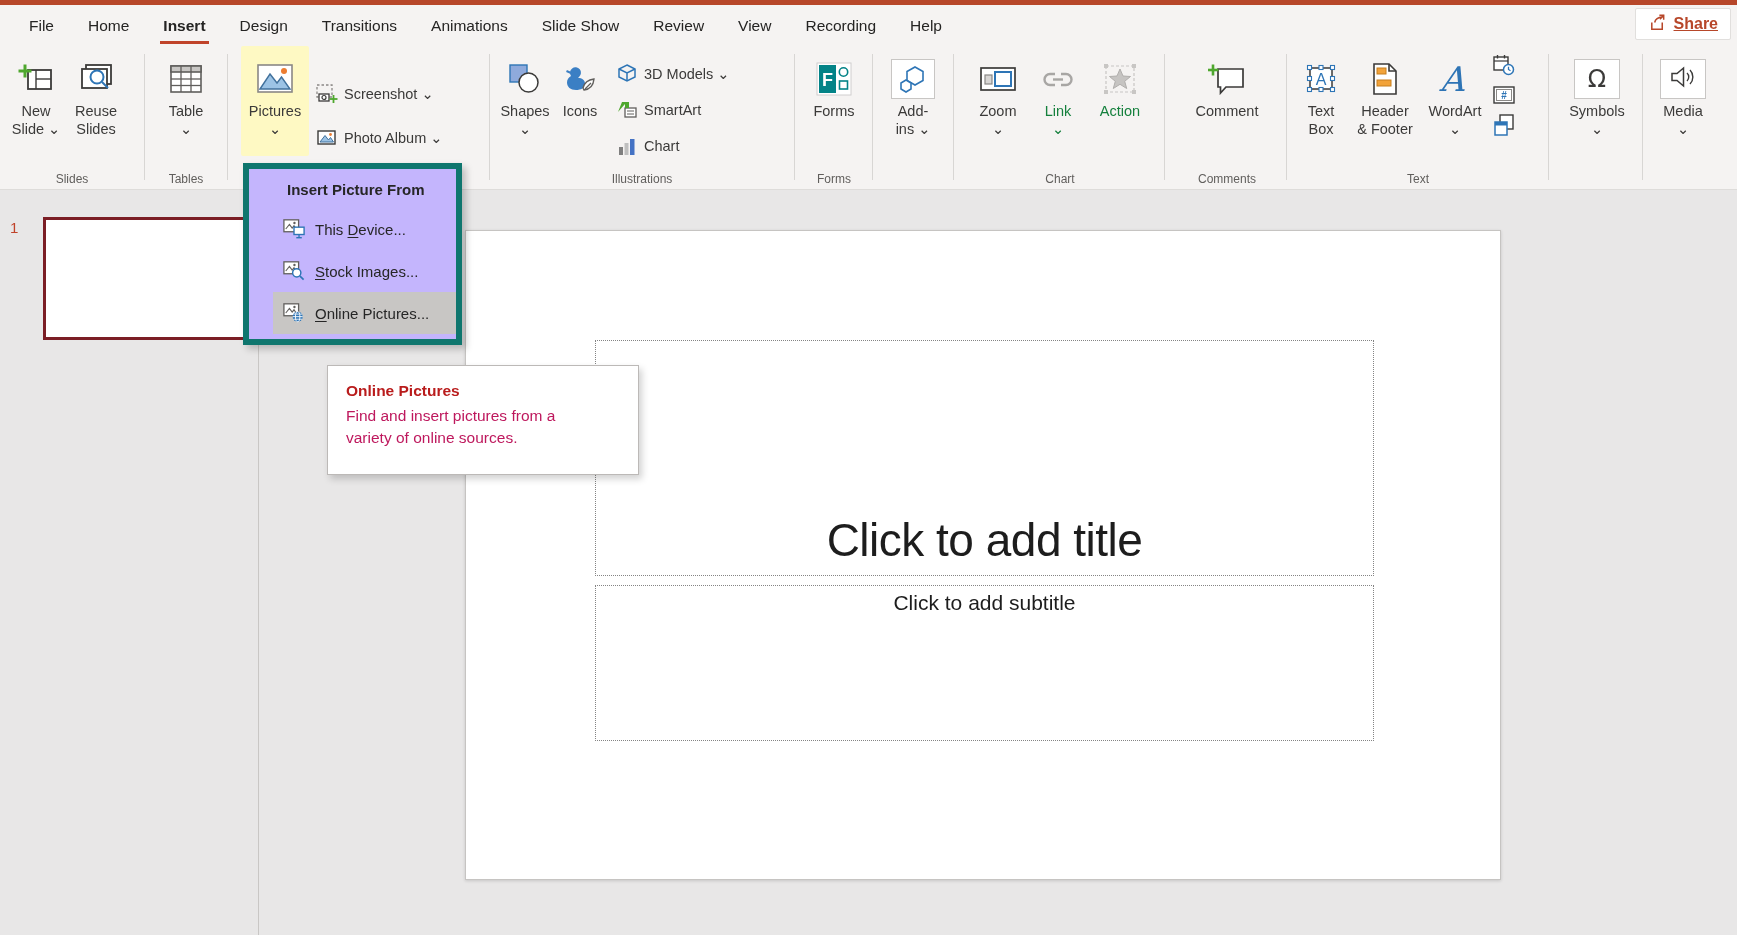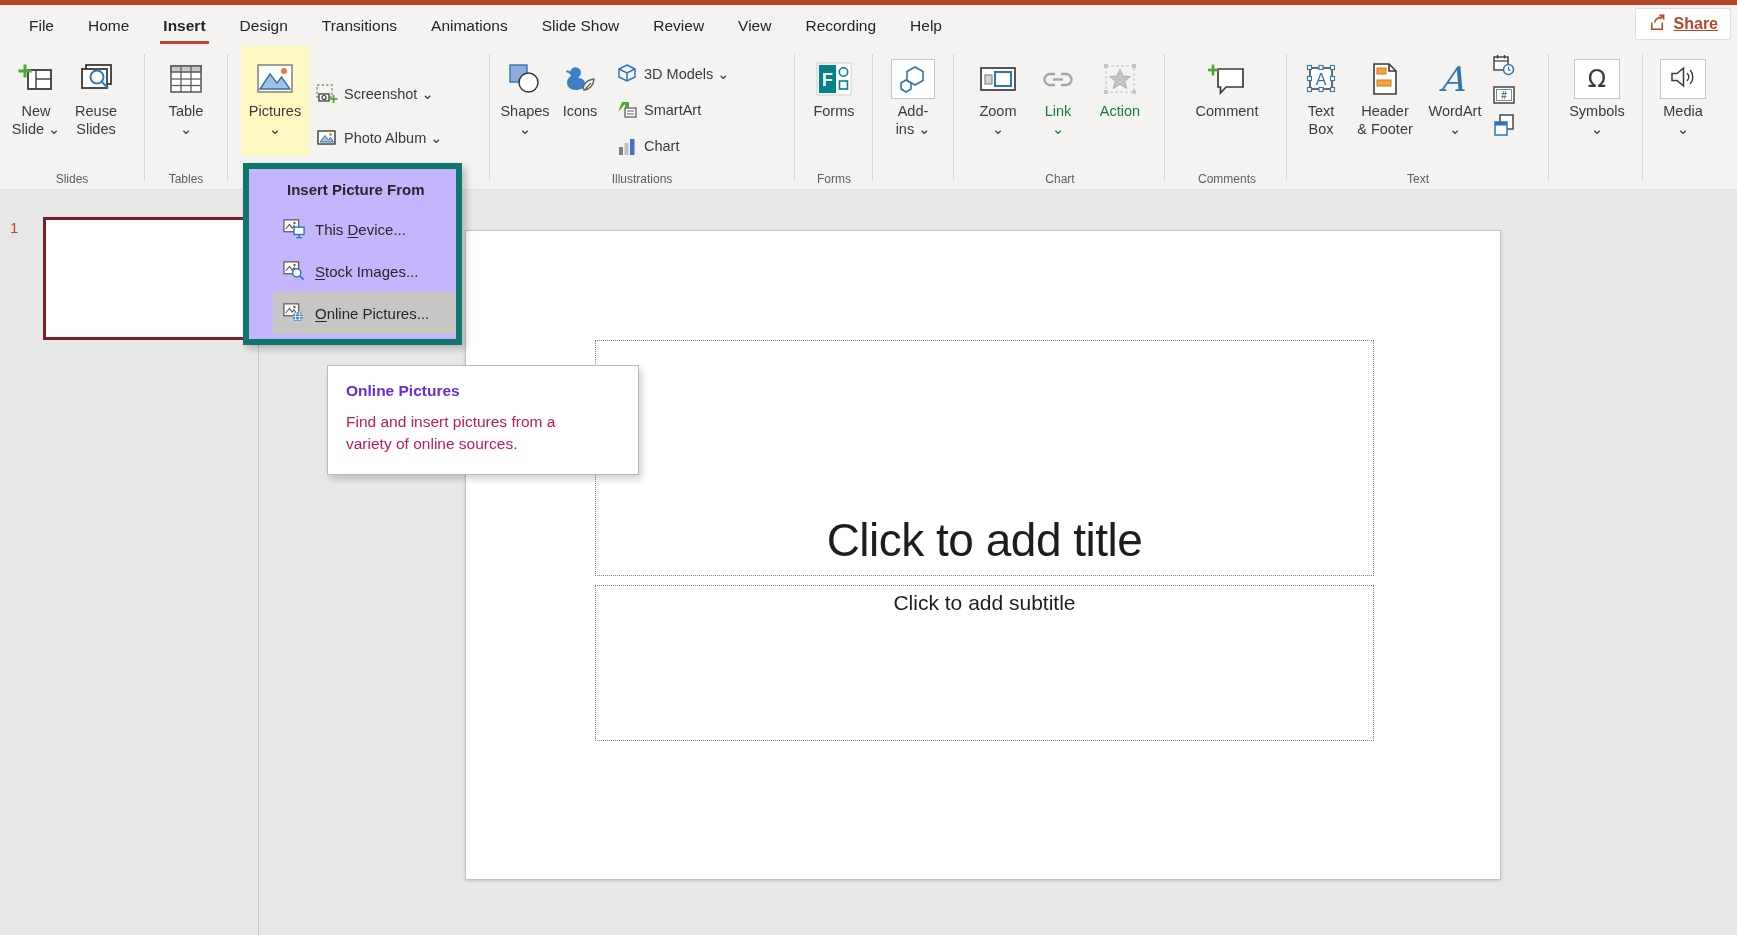--- a/index.html
+++ b/index.html
@@ -77,21 +77,21 @@
   .dd-header { padding:12px 14px 10px 14px; font-weight:700; font-size:15px; color:#262626; }
   .dd-item { height:42px; display:flex; align-items:center; padding-left:10px; gap:10px;
     font-size:15px; color:#262626; cursor:default; }
   .dd-item.hl { background:#c8c6c4; }
   .dd-item u { text-underline-offset:2px; }
 
   
   .tooltip { position:absolute; left:327px; top:365px; width:312px; height:110px;
     background:#fff; border:1px solid #bcb9b7; box-shadow:3px 4px 7px rgba(0,0,0,0.18);
     z-index:60; padding:16px 18px; }
-  .tt-title { font-weight:700; font-size:15.5px; color:#6d28d9; margin-bottom:11px; }
+  .tt-title { font-weight:700; font-size:15.5px; color:#b91c1c; margin-bottom:5px; }
   .tt-body { font-size:15.5px; color:#be185d; line-height:1.45; }
 </style>
 </head>
 <body>
 
 <div id="app">
 
   <div class="topstrip"></div>
 
   <div class="menubar">

